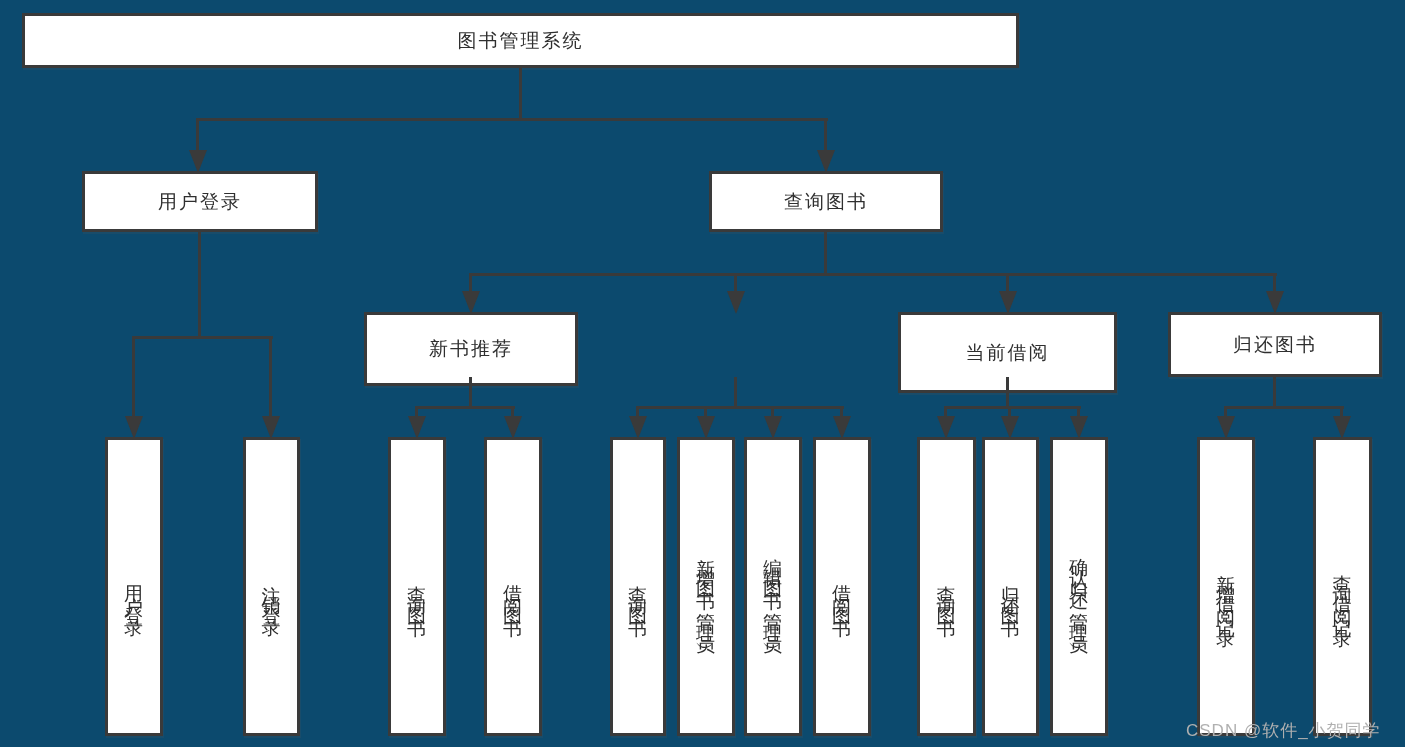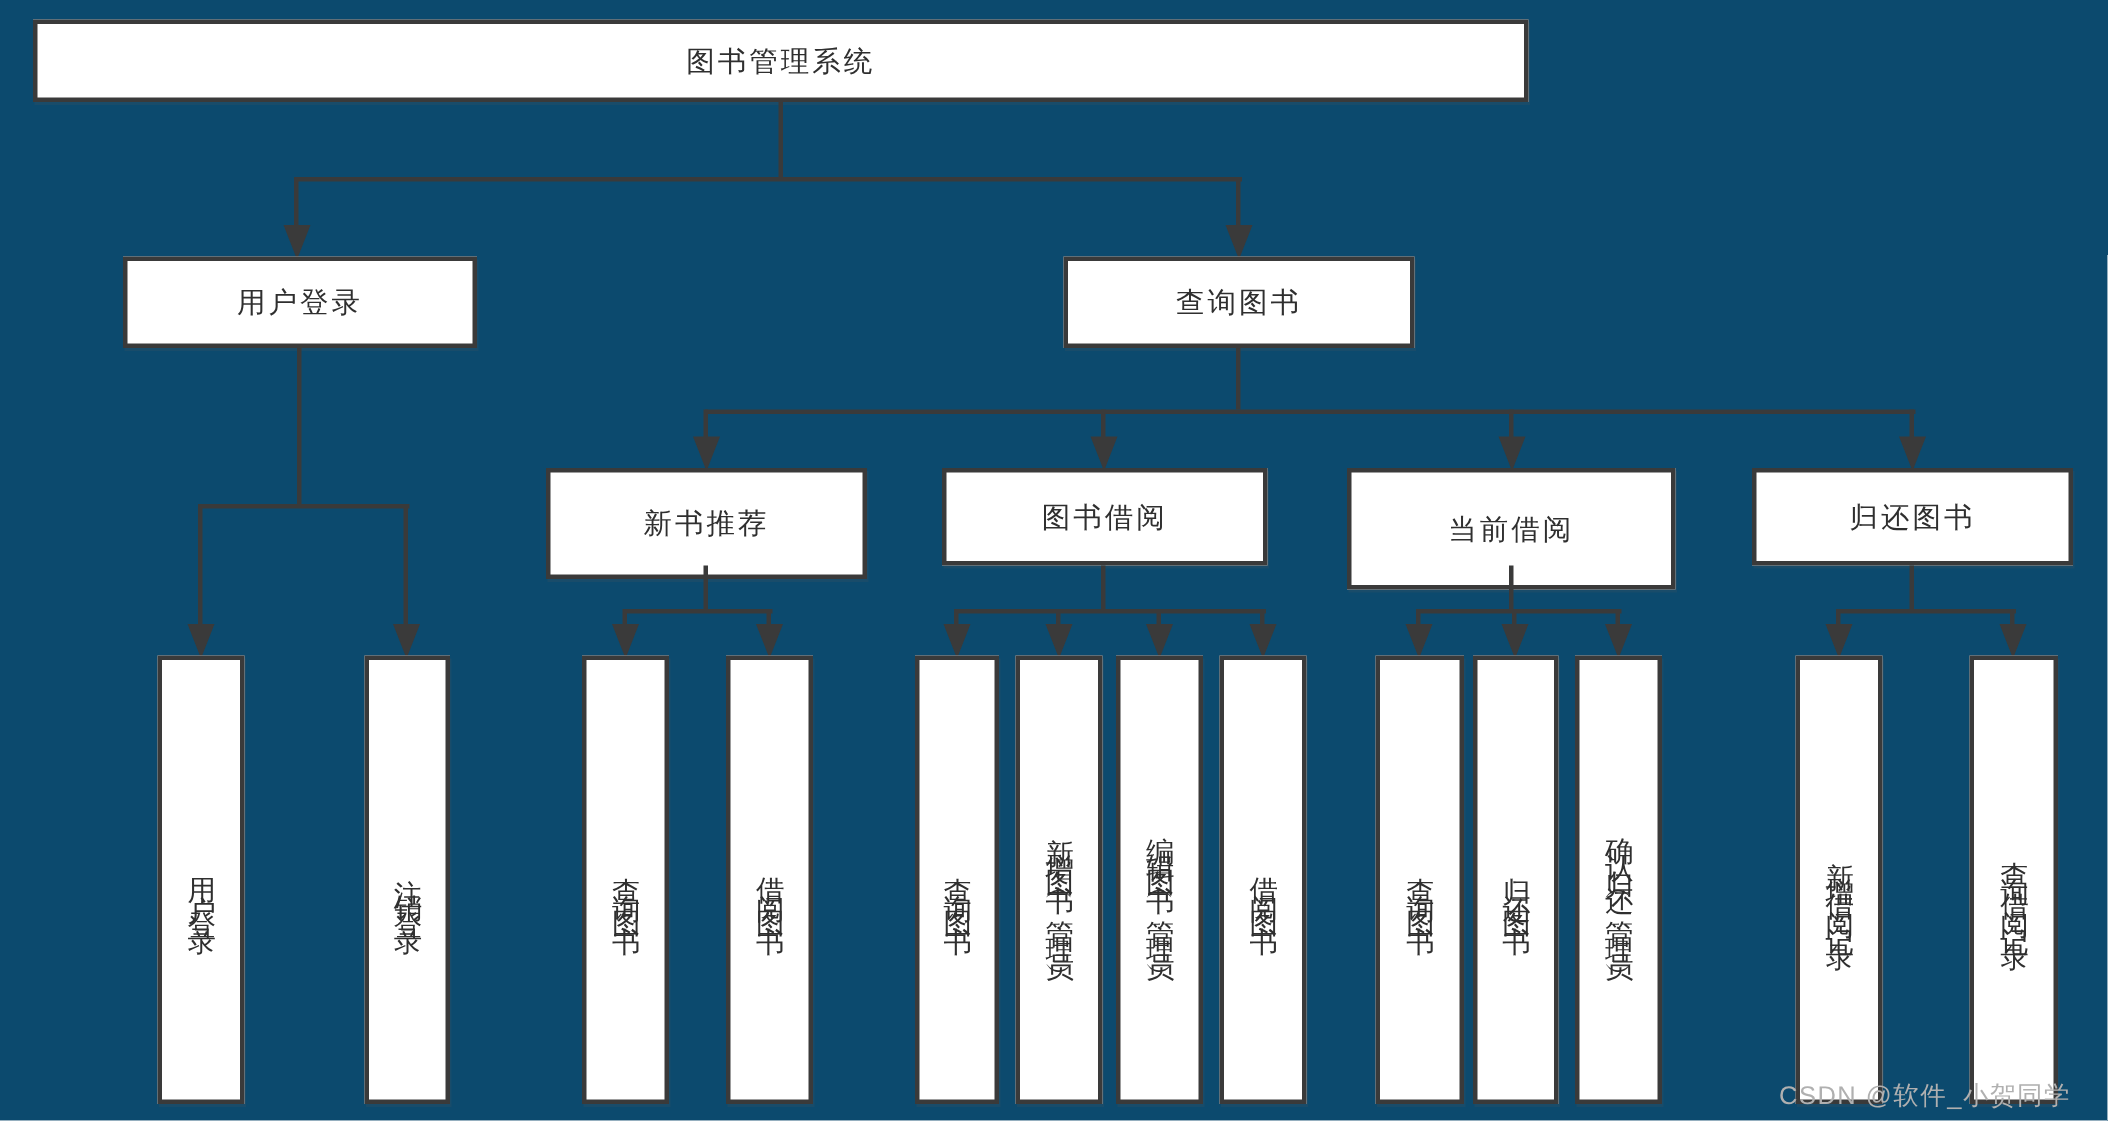--- a/index.html
+++ b/index.html
@@ -72,23 +72,20 @@
     <div class="vl" style="left:734px;top:273px;height:22px"></div>
     <div class="arrow" style="left:727px;top:291px"></div>
     <div class="vl" style="left:1006px;top:273px;height:22px"></div>
     <div class="arrow" style="left:999px;top:291px"></div>
     <div class="vl" style="left:1273px;top:273px;height:22px"></div>
     <div class="arrow" style="left:1266px;top:291px"></div>
   </div>
 
   <div class="box" style="left:364px;top:312px;width:214px;height:74px">
     <span class="hlabel">新书推荐</span>
-  </div>
-  <div class="box" style="left:628px;top:312px;width:217px;height:65px">
-    <span class="hlabel">图书借阅</span>
   </div>
   <div class="box" style="left:898px;top:312px;width:219px;height:81px">
     <span class="hlabel">当前借阅</span>
   </div>
   <div class="box" style="left:1168px;top:312px;width:214px;height:65px">
     <span class="hlabel">归还图书</span>
   </div>
 
   <div>
     <div class="vl" style="left:469px;top:377px;height:29px"></div>

